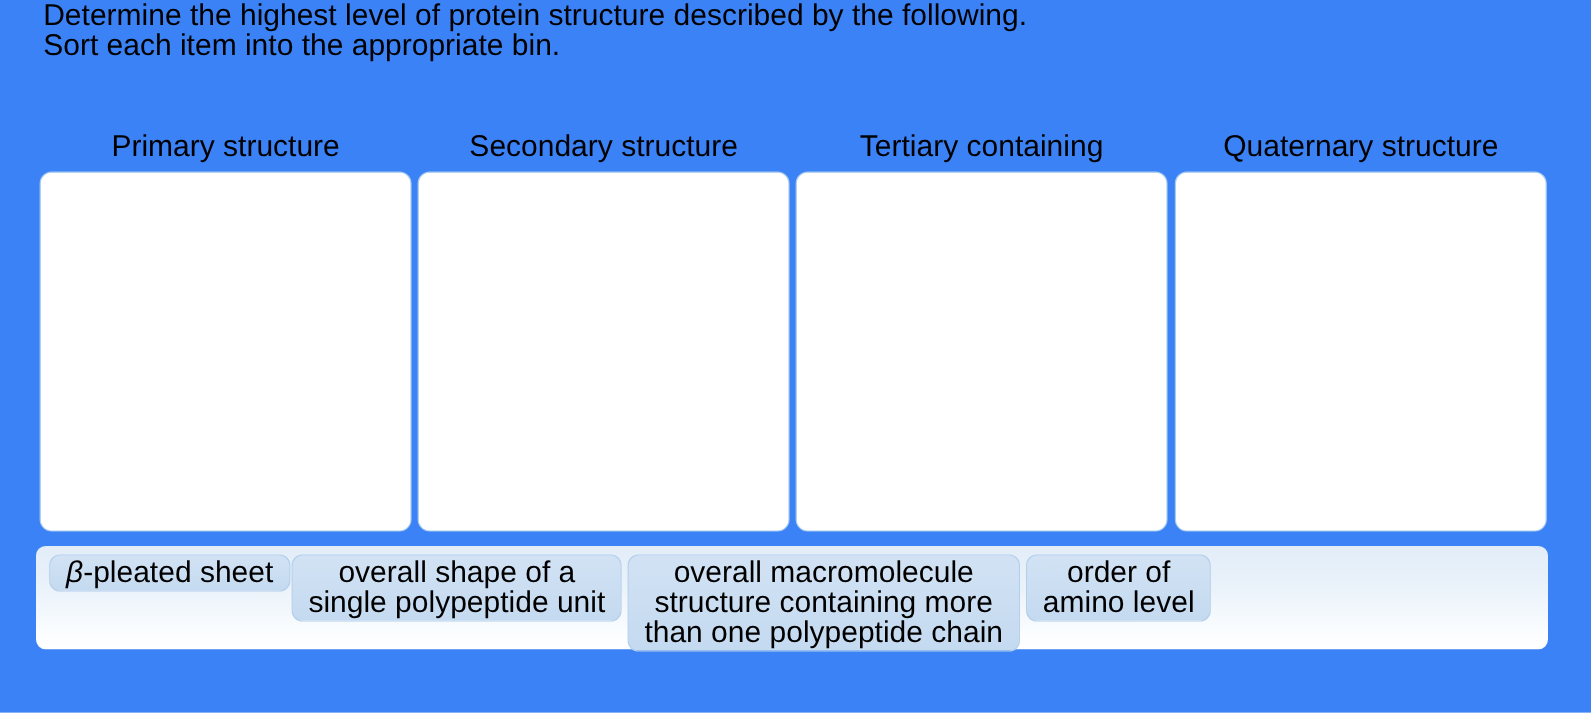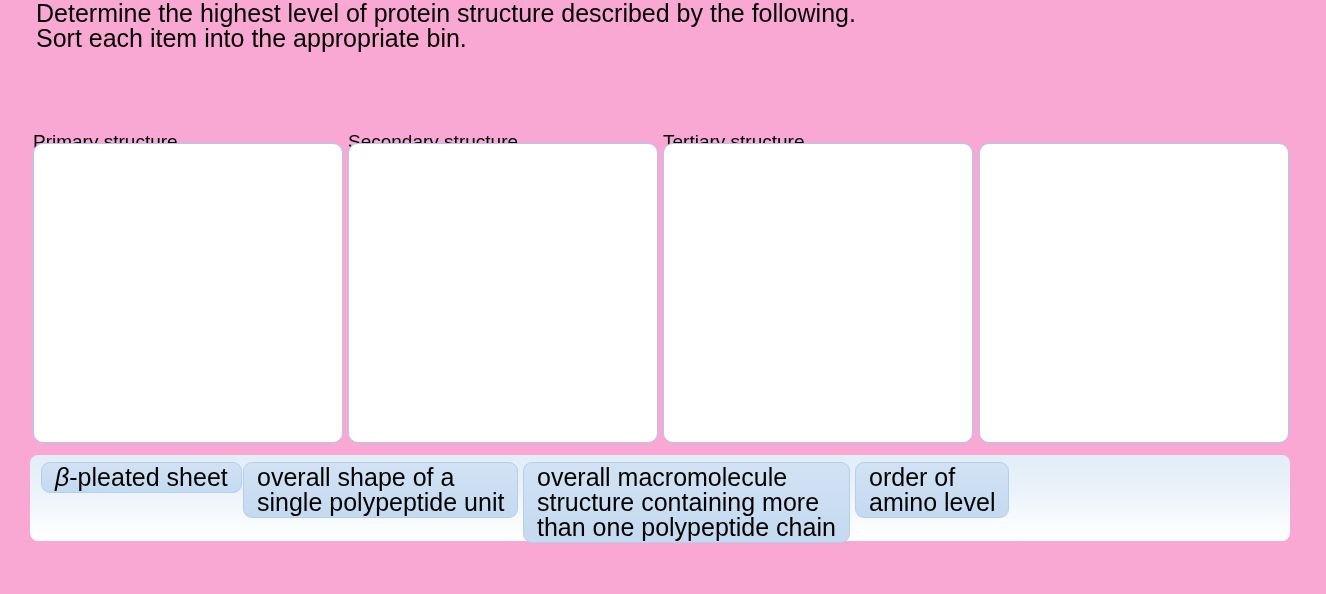--- a/index.html
+++ b/index.html
@@ -1,42 +1,41 @@
 <!DOCTYPE html>
 <html><head>
 <meta charset="utf-8">
 <style>
   html, body { margin: 0; padding: 0; background: #ffffff; }
   .page {
     position: relative;
     width: 1326px;
     height: 594px;
-    background: #f9a8d4;
+    background: #3b82f6;
     font-family: "Liberation Sans", sans-serif;
     color: #000000;
     overflow: hidden;
   }
   .instructions {
     position: absolute;
     left: 36px;
     top: 1px;
     font-size: 25px;
     line-height: 25px;
     white-space: nowrap;
   }
   .instructions .sub { }
   .bin-label {
     position: absolute;
     top: 109px;
     width: 310px;
-    text-align: left;
-    font-size: 19px;
+    text-align: center;
+    font-size: 25px;
     line-height: 26px;
     white-space: nowrap;
-    margin-top: 20px;
   }
   .bin {
     position: absolute;
     top: 143px;
     width: 310px;
     height: 300px;
     box-sizing: border-box;
     background: #ffffff;
     border: 1.5px solid #a9cbec;
     border-radius: 10px;
@@ -53,38 +52,40 @@
   .chip {
     position: absolute;
     top: 462px;
     box-sizing: border-box;
     background: linear-gradient(180deg, #d2e2f4 0%, #c4daf0 100%);
     border: 1px solid #b5cfeb;
     border-radius: 9px;
     padding: 2px 13px;
     font-size: 25px;
     line-height: 25px;
+    text-align: center;
     white-space: pre-line;
     cursor: grab;
   }
   .chip .greek { font-style: italic; }
 </style>
 </head>
 <body>
 
 <div class="page">
 
   <div class="instructions">
     <div>Determine the highest level of protein structure described by the following.</div>
     <div class="sub">Sort each item into the appropriate bin.</div>
   </div>
 
   <div class="bin-label" style="left:33px">Primary structure</div>
   <div class="bin-label" style="left:348px">Secondary structure</div>
-  <div class="bin-label" style="left:663px">Tertiary structure</div>
+  <div class="bin-label" style="left:663px">Tertiary containing</div>
+  <div class="bin-label" style="left:979px">Quaternary structure</div>
 
   <div class="bin" style="left:33px"></div>
   <div class="bin" style="left:348px"></div>
   <div class="bin" style="left:663px"></div>
   <div class="bin" style="left:979px"></div>
 
   <div class="tray"></div>
 
   <div class="chip" style="left:41px"><span class="greek">β</span><span>-pleated sheet</span></div>
 

